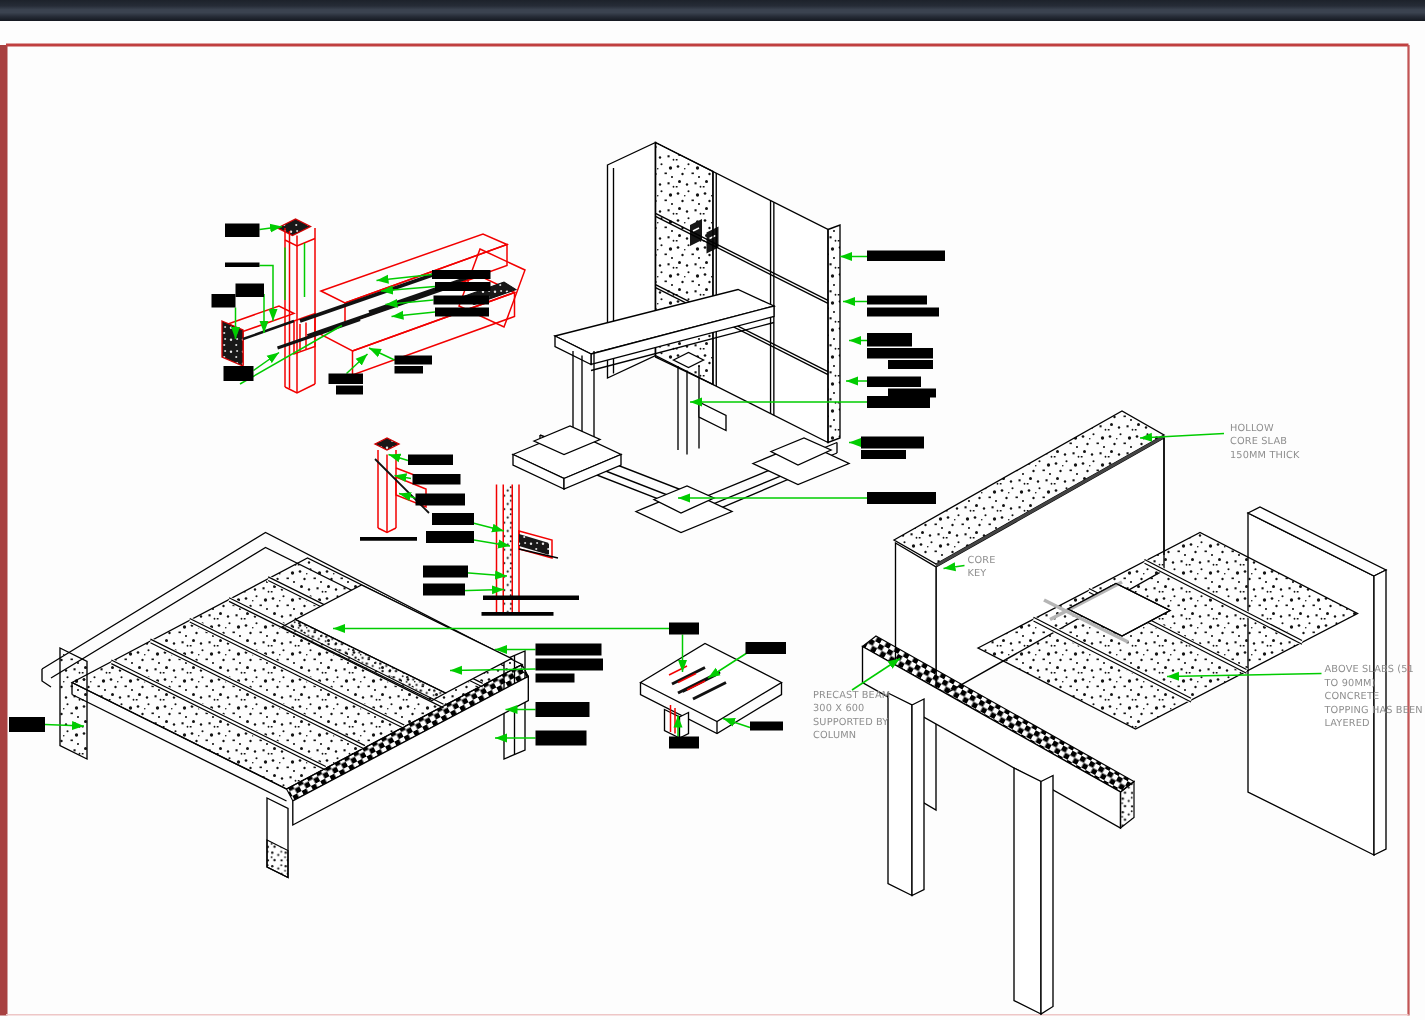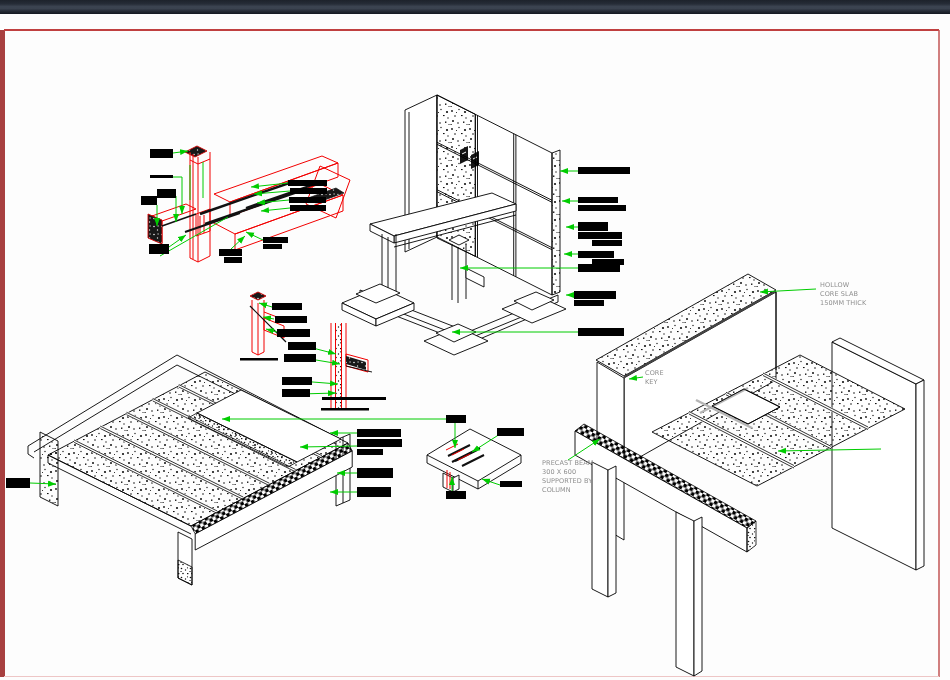--- a/index.html
+++ b/index.html
@@ -431,17 +431,22 @@
         <path d="M568,460 L600,439" marker-end="url(#ar)"></path>
       </g>
     </g>
   </svg>
 
   <div class="lbl" style="left:820px;top:281px">HOLLOW
 CORE SLAB
 150MM THICK</div>
   <div class="lbl" style="left:645px;top:369px">CORE
 KEY</div>
+  <div class="lbl" style="left:883px;top:442px">ABOVE SLABS (51
+TO 90MM)
+CONCRETE
+TOPPING HAS BEEN
+LAYERED</div>
   <div class="lbl" style="left:542px;top:459px">PRECAST BEAM
 300 X 600
 SUPPORTED BY
 COLUMN</div>
 </div>
 
 </body></html>

